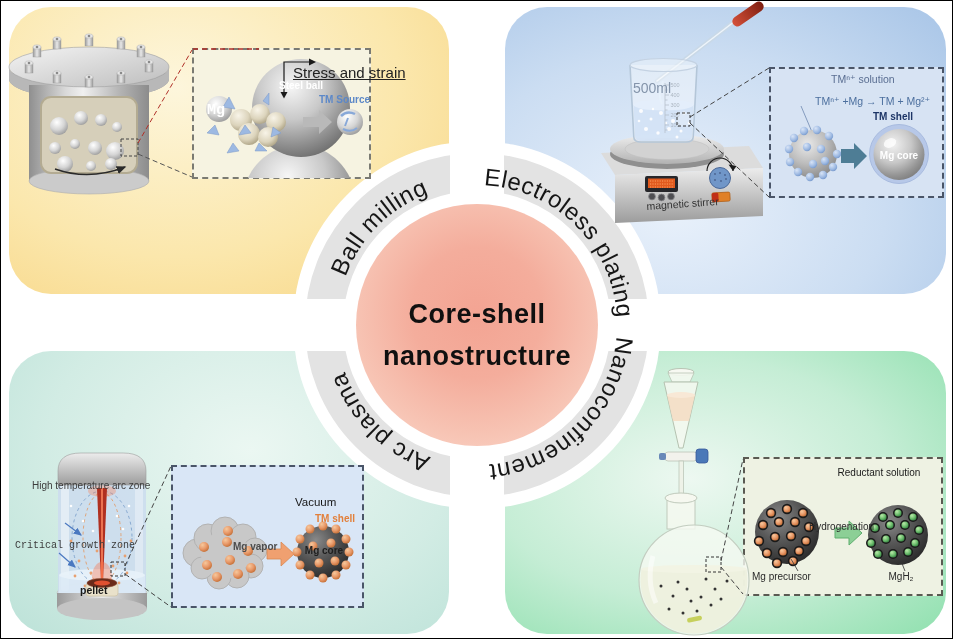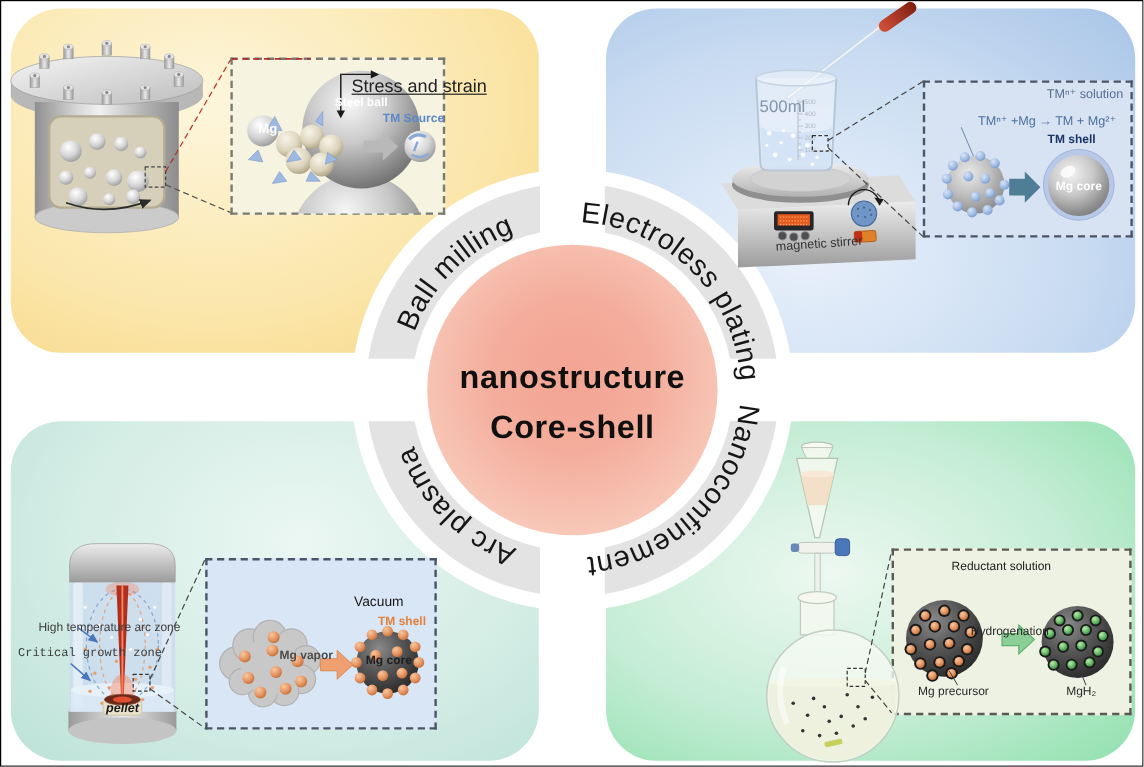--- a/index.html
+++ b/index.html
@@ -562,41 +562,41 @@
             <circle cx="907" cy="551" r="3.5" fill="url(#rGr)"></circle>
         </g>
       </g>
       <line x1="790" y1="558" x2="797" y2="570" stroke="#333" stroke-width="0.8"></line>
       <line x1="900" y1="560" x2="904" y2="570" stroke="#333" stroke-width="0.8"></line>
     </g>
   </svg>
 
   <div class="lbl" style="left:292px;top:63px;font-size:15px;text-decoration:underline;">Stress and strain</div>
   <div class="lbl bold" style="left:262px;top:79px;width:76px;text-align:center;color:#fff;">Steel ball</div>
-  <div class="lbl bold" style="left:206px;top:101px;width:24px;text-align:right;color:#fff;font-size:11px;">Mg</div>
+  <div class="lbl bold" style="left:206px;top:101px;width:24px;text-align:left;color:#fff;font-size:15px;font-family:Liberation Mono, monospace;">Mg</div>
   <div class="lbl bold" style="left:318px;top:93px;color:#5c88c8;">TM Source</div>
 
   <div class="lbl" style="left:632px;top:79px;font-size:14px;color:#8494aa;">500ml</div>
   <div class="lbl" style="left:645px;top:199px;font-size:10.5px;color:#333;transform:rotate(-4deg);transform-origin:left top;">magnetic stirrer</div>
-  <div class="lbl" style="left:830px;top:72px;width:105px;text-align:right;font-size:10.5px;color:#5a6e92;">TMⁿ⁺ solution</div>
+  <div class="lbl" style="left:830px;top:72px;width:105px;font-size:10.5px;color:#5a6e92;">TMⁿ⁺ solution</div>
   <div class="lbl" style="left:814px;top:94px;font-size:10.5px;color:#4c6f9e;">TMⁿ⁺ +Mg → TM + Mg²⁺</div>
   <div class="lbl bold" style="left:872px;top:110px;color:#1d3566;">TM shell</div>
   <div class="lbl bold" style="left:874px;top:149px;width:48px;text-align:center;color:#fff;">Mg core</div>
 
-  <div class="lbl" style="left:6px;top:517px;color:#3c3c3c;padding-left:25px;">High temperature arc zone</div>
+  <div class="lbl" style="left:6px;top:479px;color:#3c3c3c;padding-left:25px;">High temperature arc zone</div>
   <div class="lbl" style="left:14px;top:539px;color:#3c3c3c;font-family:Liberation Mono, monospace;">Critical growth zone</div>
-  <div class="lbl bold" style="left:79px;top:583px;width:44px;text-align:center;font-size:10.5px;color:#1a1a1a;font-style:italic;">pellet</div>
+  <div class="lbl bold" style="left:79px;top:583px;width:44px;font-size:10.5px;color:#1a1a1a;">pellet</div>
   <div class="lbl" style="left:294px;top:475px;font-size:11.5px;color:#161616;margin-top:20px;">Vacuum</div>
   <div class="lbl bold" style="left:232px;top:512px;color:#4c4c4c;margin-top:28px;">Mg vapor</div>
   <div class="lbl bold" style="left:314px;top:512px;color:#e2803c;">TM shell</div>
   <div class="lbl bold" style="left:297px;top:544px;width:52px;text-align:center;color:#1f1f1f;">Mg core</div>
 
-  <div class="lbl" style="left:792px;top:466px;width:116px;text-align:left;color:#1a1a1a;">Reductant solution</div>
+  <div class="lbl" style="left:820px;top:466px;width:116px;text-align:center;color:#1a1a1a;">Reductant solution</div>
   <div class="lbl" style="left:808px;top:501px;color:#2a2a2a;margin-top:19px;">Hydrogenation</div>
-  <div class="lbl" style="left:751px;top:570px;width:72px;text-align:right;color:#2a2a2a;">Mg precursor</div>
+  <div class="lbl" style="left:751px;top:570px;width:72px;text-align:left;color:#2a2a2a;">Mg precursor</div>
   <div class="lbl" style="left:876px;top:570px;width:48px;text-align:center;color:#2a2a2a;">MgH₂</div>
 
   <div id="center-title">
+    <div>Core-shell</div>
     <div>nanostructure</div>
-    <div>Core-shell</div>
   </div>
 
 </div>
 
 </body></html>

